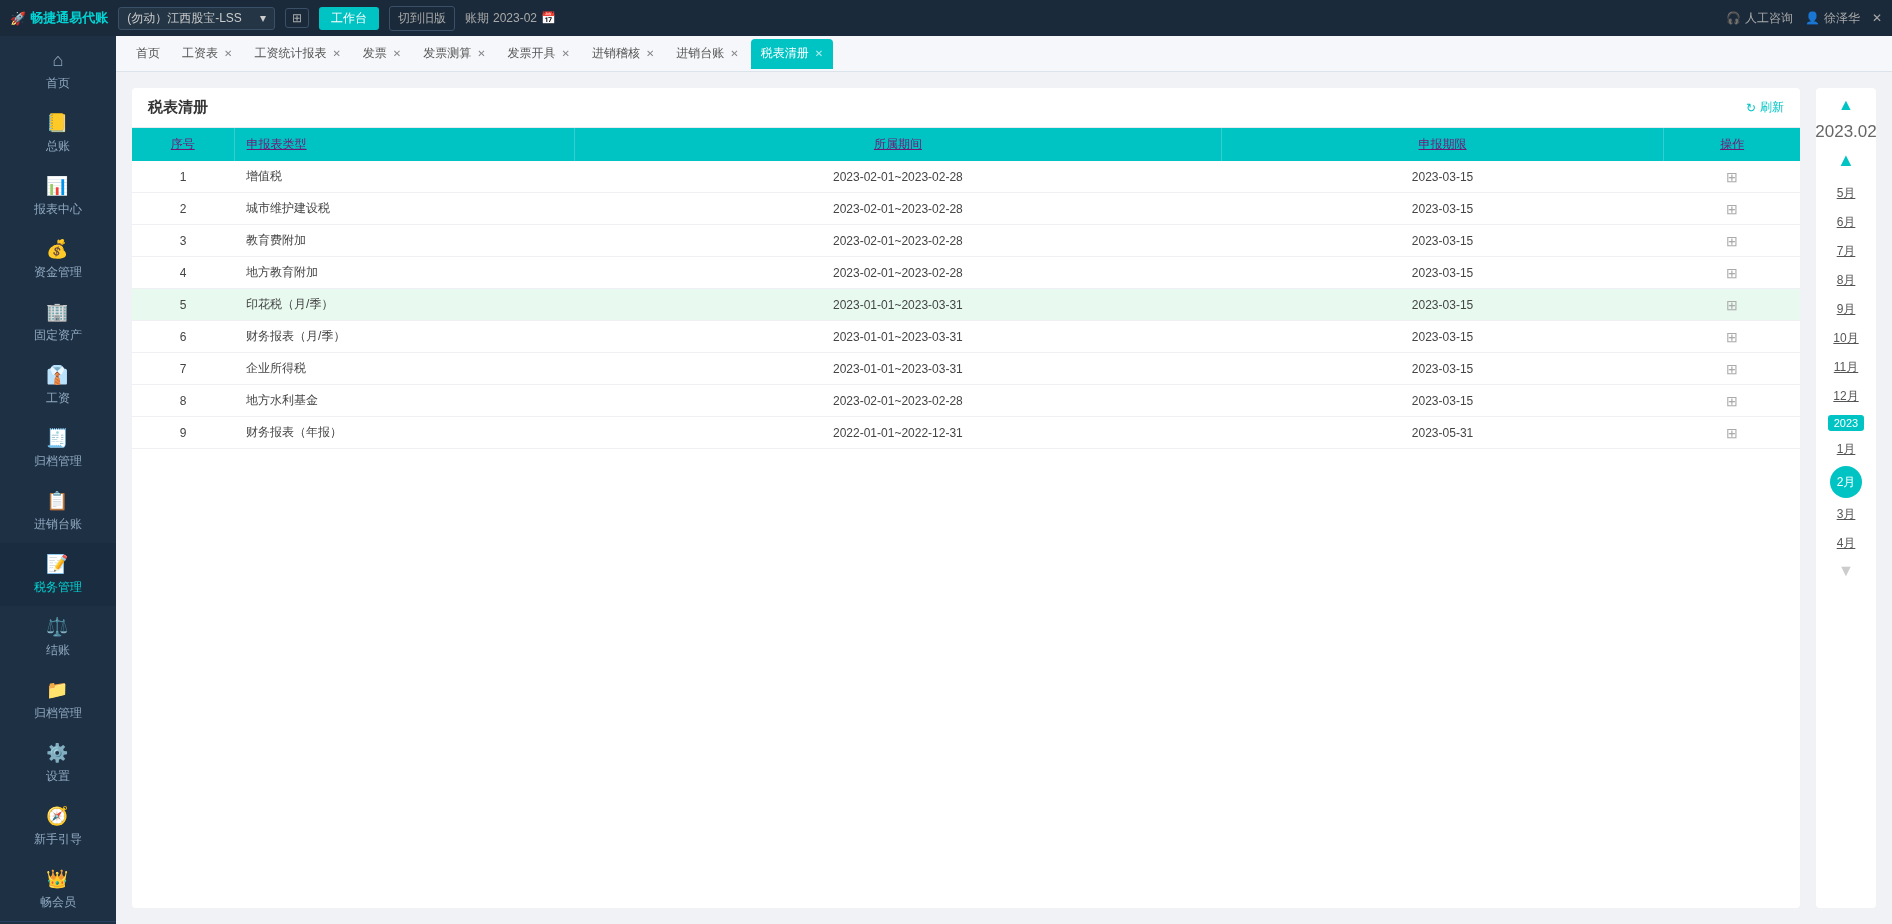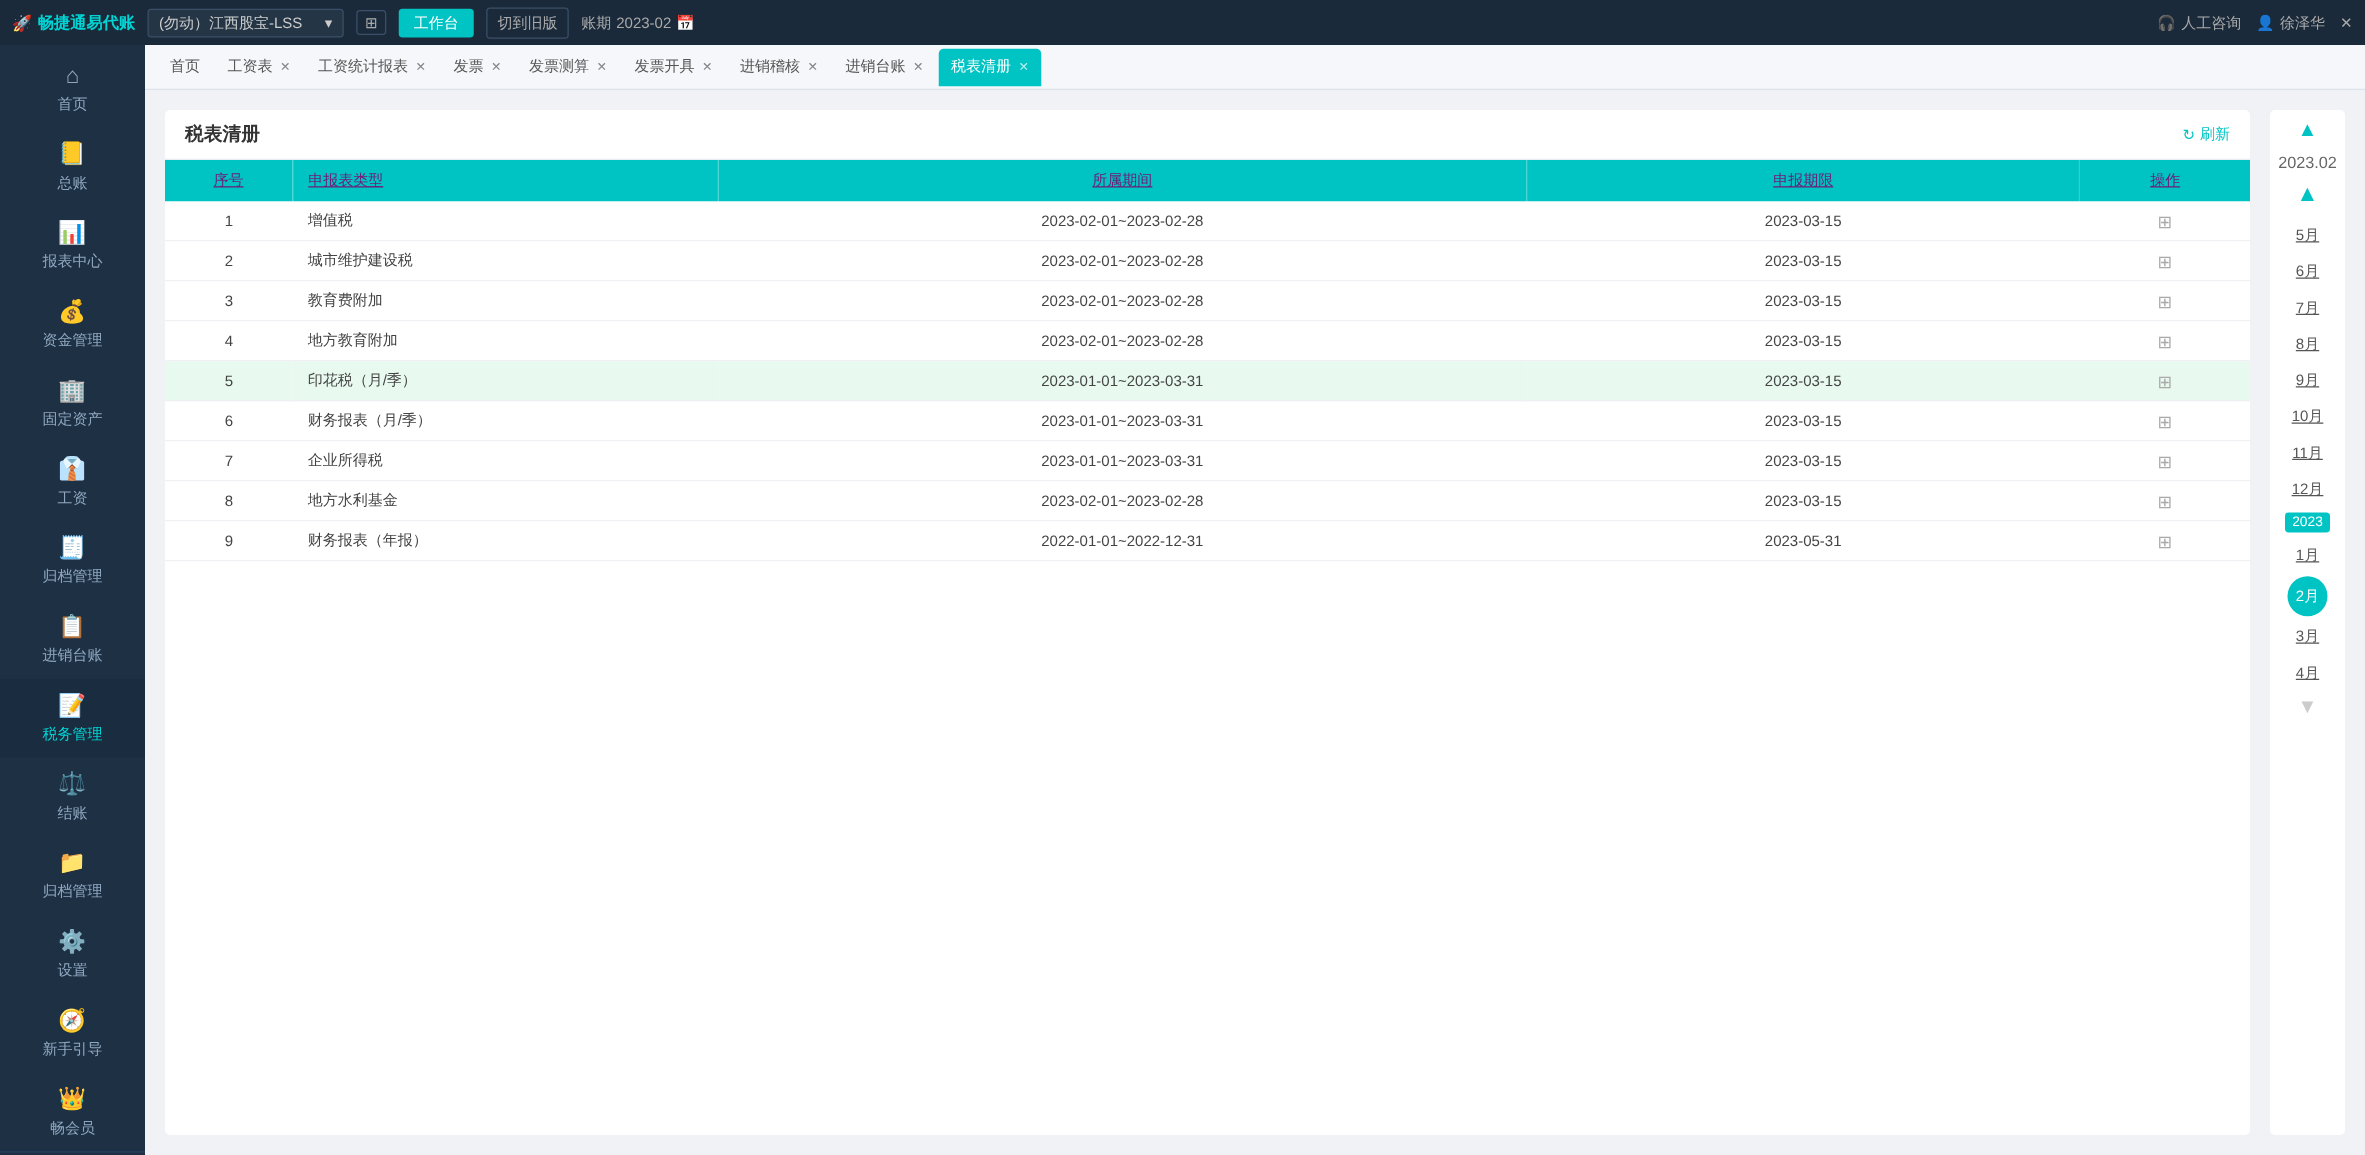--- a/index.html
+++ b/index.html
@@ -247,21 +247,21 @@
       background: white;
       border-radius: 4px;
       display: flex;
       flex-direction: column;
       align-items: center;
       padding: 4px 0;
       flex-shrink: 0;
       overflow-y: auto;
     }
     .cal-year-label {
-      font-size: 13px;
+      font-size: 17px;
       color: #666;
       padding: 4px 0;
       text-align: left;
     }
     .cal-month-item {
       width: 100%;
       text-align: center;
       padding: 6px 4px;
       font-size: 12px;
       color: #555;

